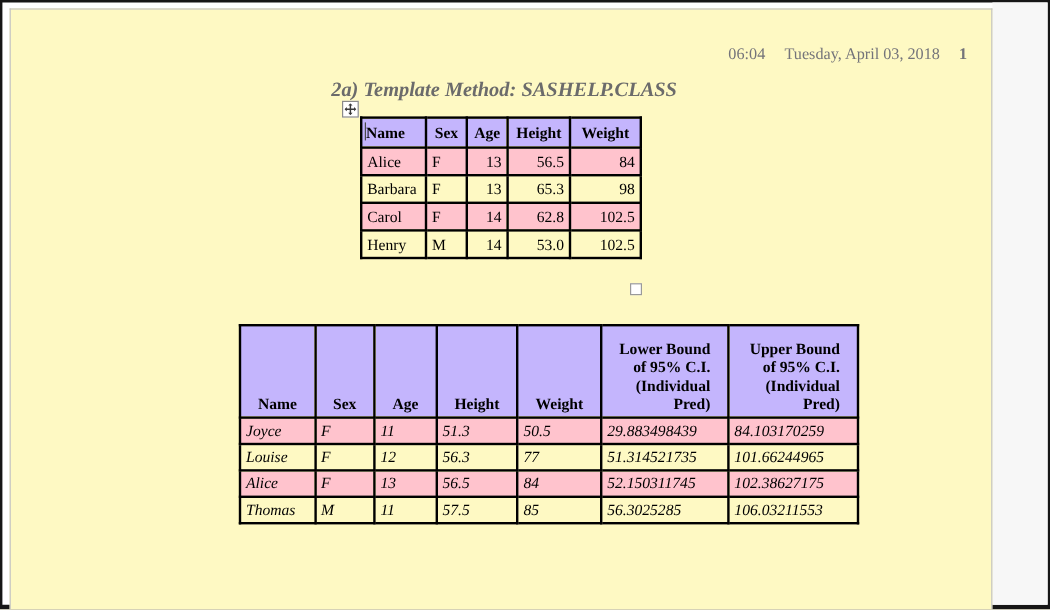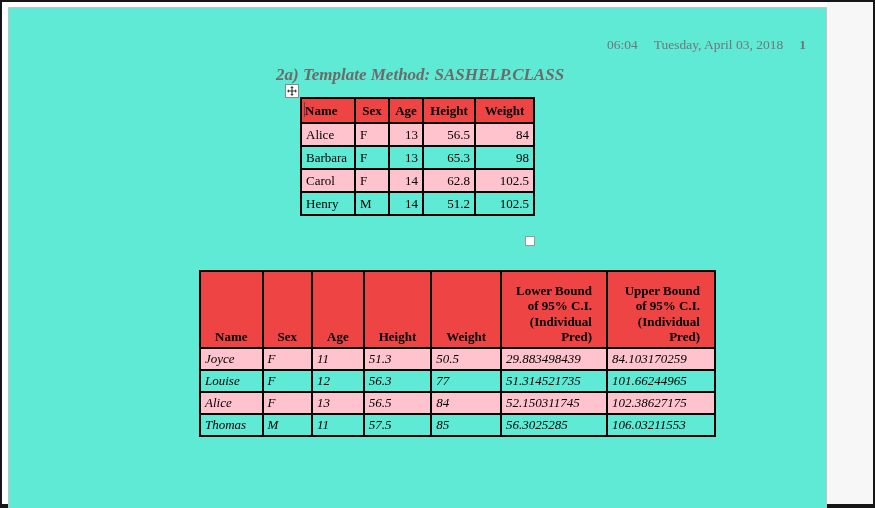--- a/index.html
+++ b/index.html
@@ -12,21 +12,21 @@
     position:absolute; inset:0; box-sizing:border-box;
     border:2px solid #161616; border-bottom-width:4px;
   }
   .offpage-right {
     position:absolute; top:2px; bottom:4px; left:827px; right:2px;
     background:#f7f7f7;
   }
   .page-edge {
     position:absolute; left:8px; top:7px; width:817px; bottom:0;
     border-left:1px solid #c4c4c4; border-top:1px solid #c4c4c4; border-right:1px solid #c4c4c4;
-    background:#5eead4;
+    background:#fef9c3;
   }
   .doc-meta {
     position:absolute; top:29px; left:0; width:797px; text-align:right;
     font-size:13.5px; color:#74747a; white-space:nowrap;
   }
   .doc-meta .time { margin-right:16px; }
   .doc-meta .pageno { margin-left:16px; font-weight:bold; }
   .report-title {
     position:absolute; left:267px; top:57px;
     font-size:17px; font-weight:bold; font-style:italic; color:#6b6b6b;
@@ -38,21 +38,21 @@
     display:flex; align-items:center; justify-content:center; box-sizing:content-box;
   }
   .resize-handle {
     position:absolute; left:525px; top:236px; width:8px; height:8px;
     border:1px solid #9a9a9a; background:#fff;
   }
   .caret { position:absolute; left:304px; top:102px; width:1px; height:15px; background:#4a4a4a; }
 
   table { border-collapse:collapse; font-size:13px; color:#000; table-layout:fixed; }
   th, td { border:2px solid #000; overflow:hidden; white-space:nowrap; box-sizing:border-box; }
-  th { background:#ef4444; font-weight:bold; }
+  th { background:#c4b5fd; font-weight:bold; }
 
   .t1 { position:absolute; left:300px; top:97px; }
   .t1 th { height:25px; padding:0 3px; text-align:center; }
   .t1 th:first-child { text-align:left; }
   .t1 td { height:23px; padding:0 4px; text-align:left; }
   .t1 td:nth-child(n+3) { text-align:right; }
   .t1 tbody tr:nth-child(odd) td { background:#ffc3cd; }
 
   .t2 { position:absolute; left:199px; top:270px; }
   .t2 th {
@@ -124,21 +124,21 @@
         <td>Carol</td>
         <td>F</td>
         <td>14</td>
         <td>62.8</td>
         <td>102.5</td>
       </tr>
       <tr>
         <td>Henry</td>
         <td>M</td>
         <td>14</td>
-        <td>51.2</td>
+        <td>53.0</td>
         <td>102.5</td>
       </tr>
     </tbody>
 </table>
 <div class="caret"></div>
 <div class="resize-handle"></div>
 
 <table class="t2">
   <colgroup>
     <col style="width:56px">

